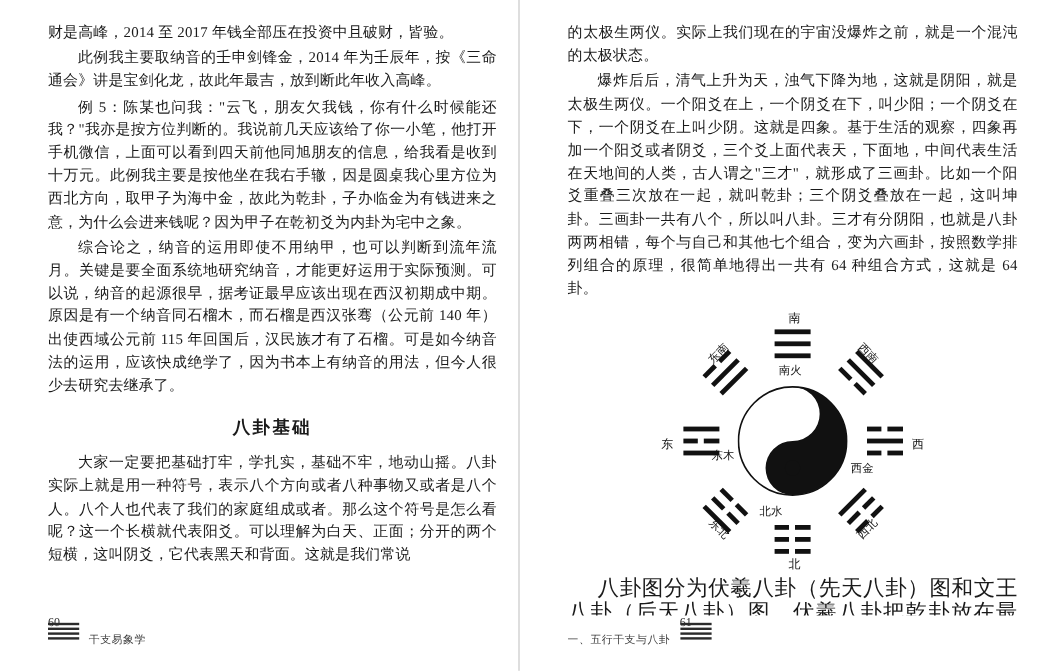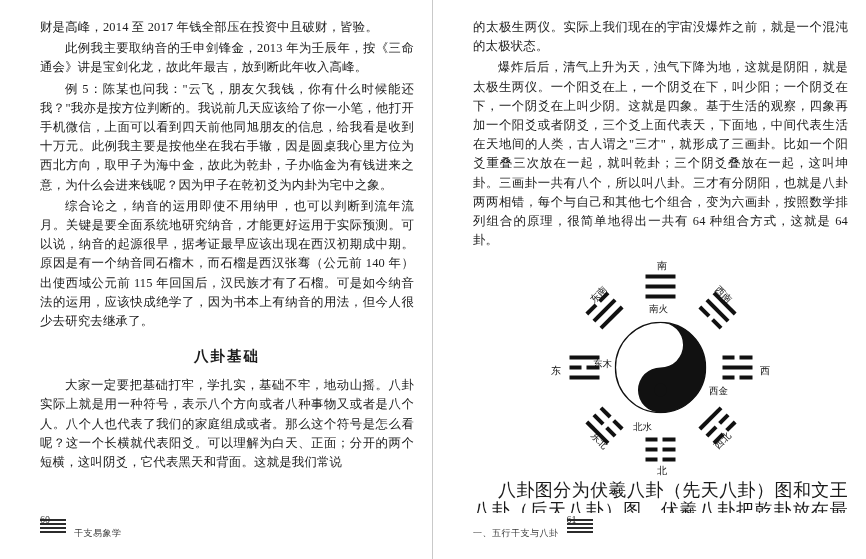--- a/index.html
+++ b/index.html
@@ -179,21 +179,21 @@
   }
 </style>
 </head>
 <body>
 
 <div class="spread">
 
   <div class="page left">
     <div class="col">
       <p>财是高峰，2014 至 2017 年钱全部压在投资中且破财，皆验。</p>
-      <p class="ind">此例我主要取纳音的壬申剑锋金，2013 年为壬辰年，按《三命通会》讲是宝剑化龙，故此年最吉，放到断此年收入高峰。</p>
+      <p class="ind">此例我主要取纳音的壬申剑锋金，2014 年为壬辰年，按《三命通会》讲是宝剑化龙，故此年最吉，放到断此年收入高峰。</p>
       <p class="ind">例 5：陈某也问我："云飞，朋友欠我钱，你有什么时候能还我？"我亦是按方位判断的。我说前几天应该给了你一小笔，他打开手机微信，上面可以看到四天前他同旭朋友的信息，给我看是收到十万元。此例我主要是按他坐在我右手辙，因是圆桌我心里方位为西北方向，取甲子为海中金，故此为乾卦，子办临金为有钱进来之意，为什么会进来钱呢？因为甲子在乾初爻为内卦为宅中之象。</p>
       <p class="ind">综合论之，纳音的运用即使不用纳甲，也可以判断到流年流月。关键是要全面系统地研究纳音，才能更好运用于实际预测。可以说，纳音的起源很早，据考证最早应该出现在西汉初期成中期。原因是有一个纳音同石榴木，而石榴是西汉张骞（公元前 140 年）出使西域公元前 115 年回国后，汉民族才有了石榴。可是如今纳音法的运用，应该快成绝学了，因为书本上有纳音的用法，但今人很少去研究去继承了。</p>
 
       <h2 class="section">八卦基础</h2>
 
       <p class="ind">大家一定要把基础打牢，学扎实，基础不牢，地动山摇。八卦实际上就是用一种符号，表示八个方向或者八种事物又或者是八个人。八个人也代表了我们的家庭组成或者。那么这个符号是怎么看呢？这一个长横就代表阳爻。可以理解为白天、正面；分开的两个短横，这叫阴爻，它代表黑天和背面。这就是我们常说</p>
     </div>
 
     <div class="footer left">
       <div class="inner">
@@ -224,21 +224,21 @@
           <span class="dir-label" style="left:-2px; top:103px;">东</span>
           <span class="dir-label" style="right:-2px; top:103px;">西</span>
 
           <span class="tri-name" style="left:36px; top:28px; transform:rotate(-45deg);">东南</span>
           <span class="tri-name" style="right:36px; top:28px; transform:rotate(45deg);">西南</span>
           <span class="tri-name" style="left:36px; bottom:28px; transform:rotate(45deg);">东北</span>
           <span class="tri-name" style="right:36px; bottom:28px; transform:rotate(-45deg);">西北</span>
 
           <span class="tri-name" style="left:96px; top:42px;">南火</span>
           <span class="tri-name" style="left:80px; bottom:42px;">北水</span>
-          <span class="tri-name" style="left:40px; top:97px;">东木</span>
+          <span class="tri-name" style="left:40px; top:113px;">东木</span>
           <span class="tri-name" style="right:40px; top:97px;margin-top:27px;">西金</span>
 
           <div class="tri" style="left:90px; top:14px;">
             <span class="line solid">
                 <span></span>
               </span>
             <span class="line solid">
                 <span></span>
               </span>
             <span class="line solid">

